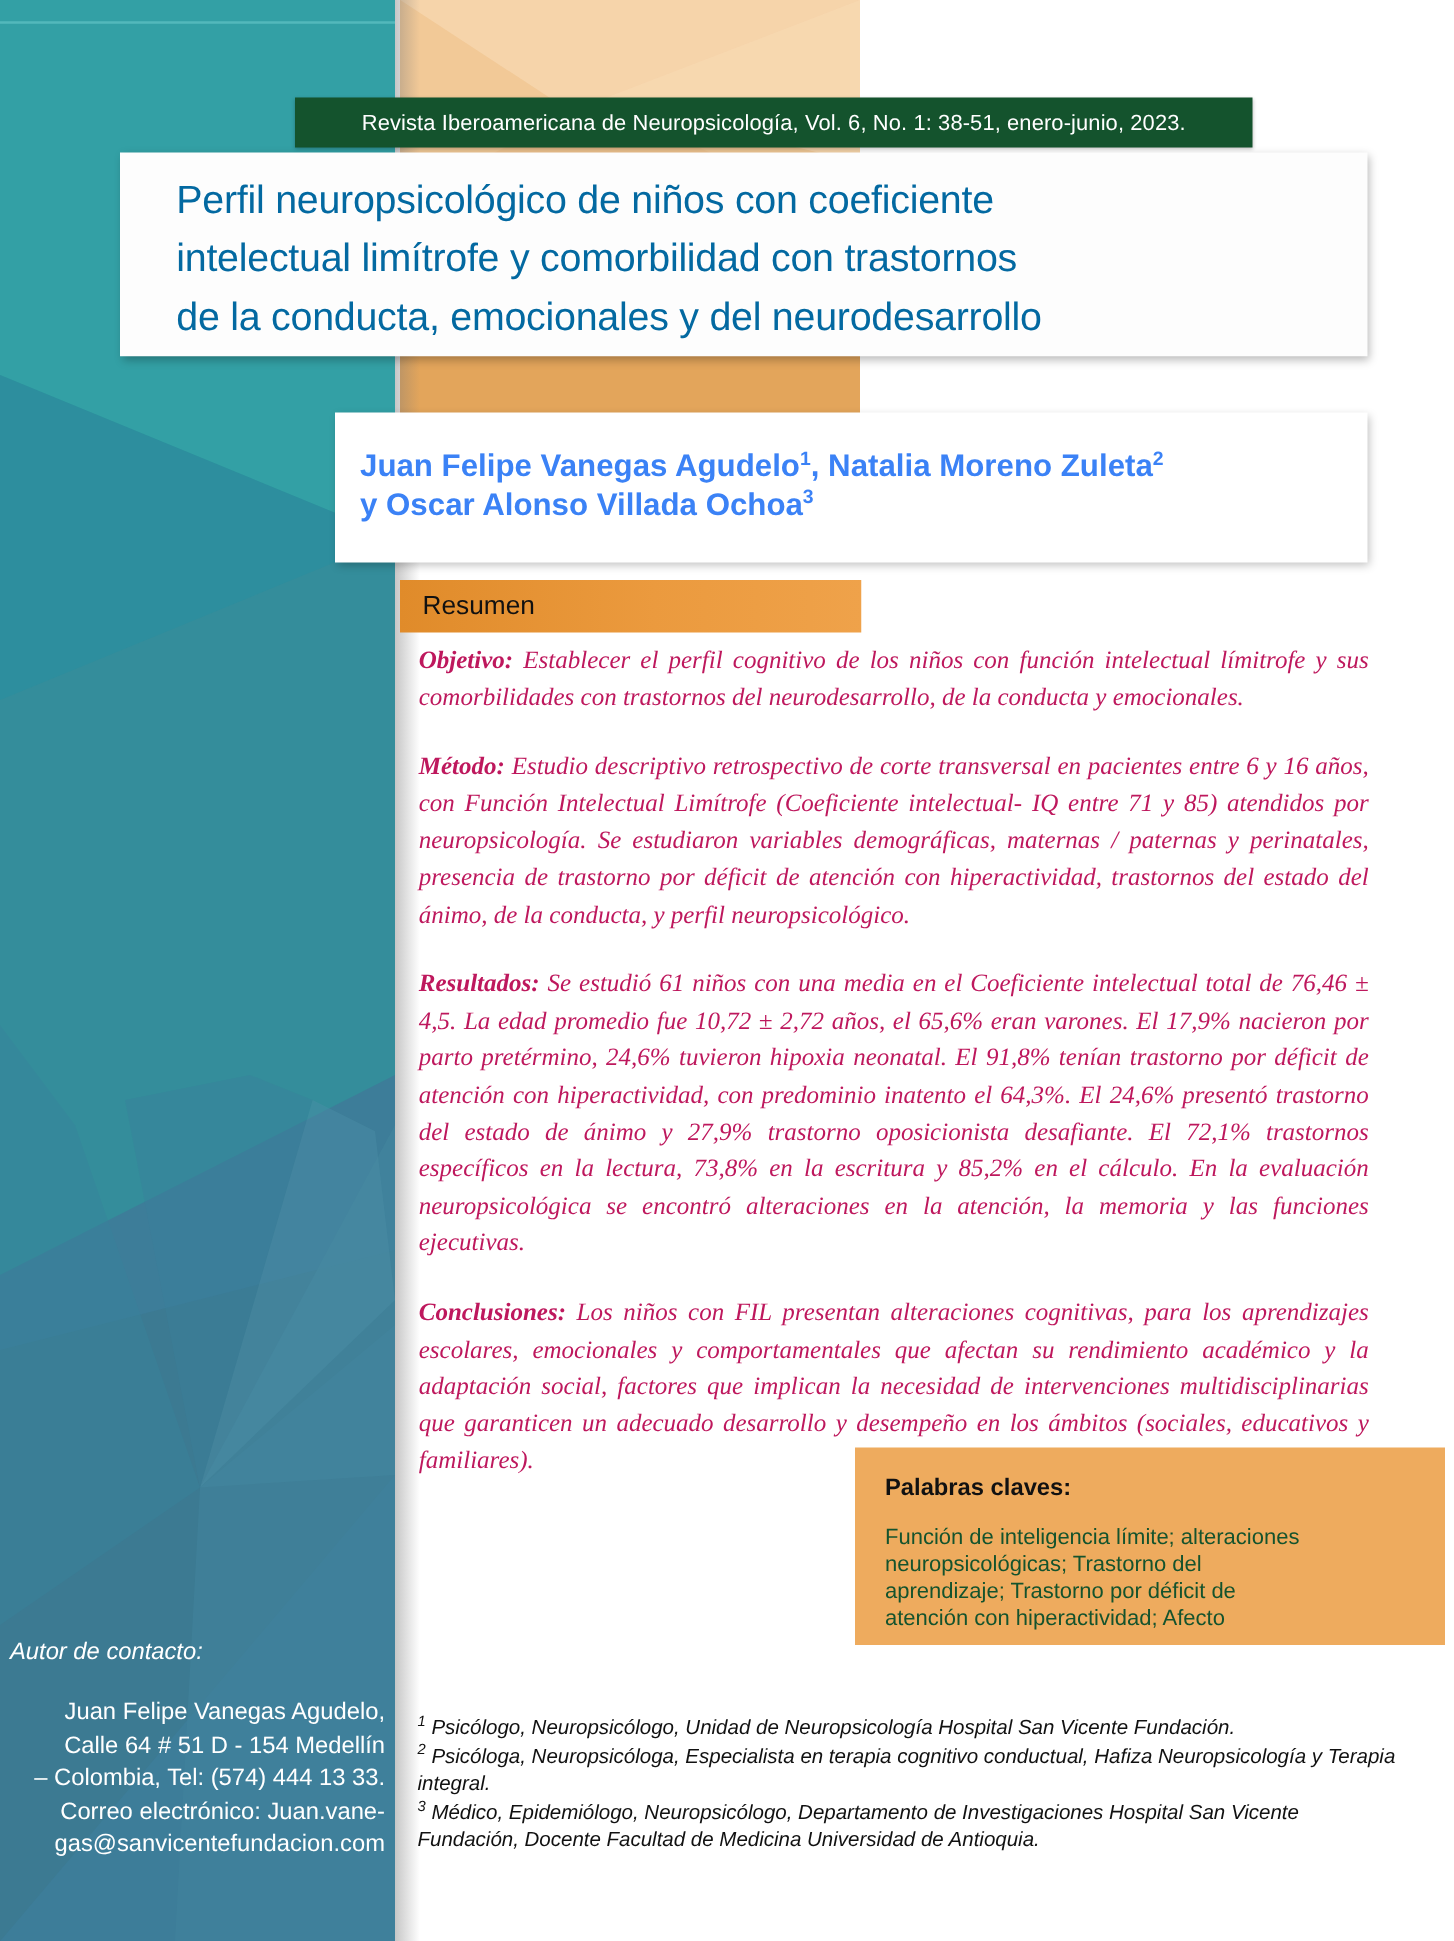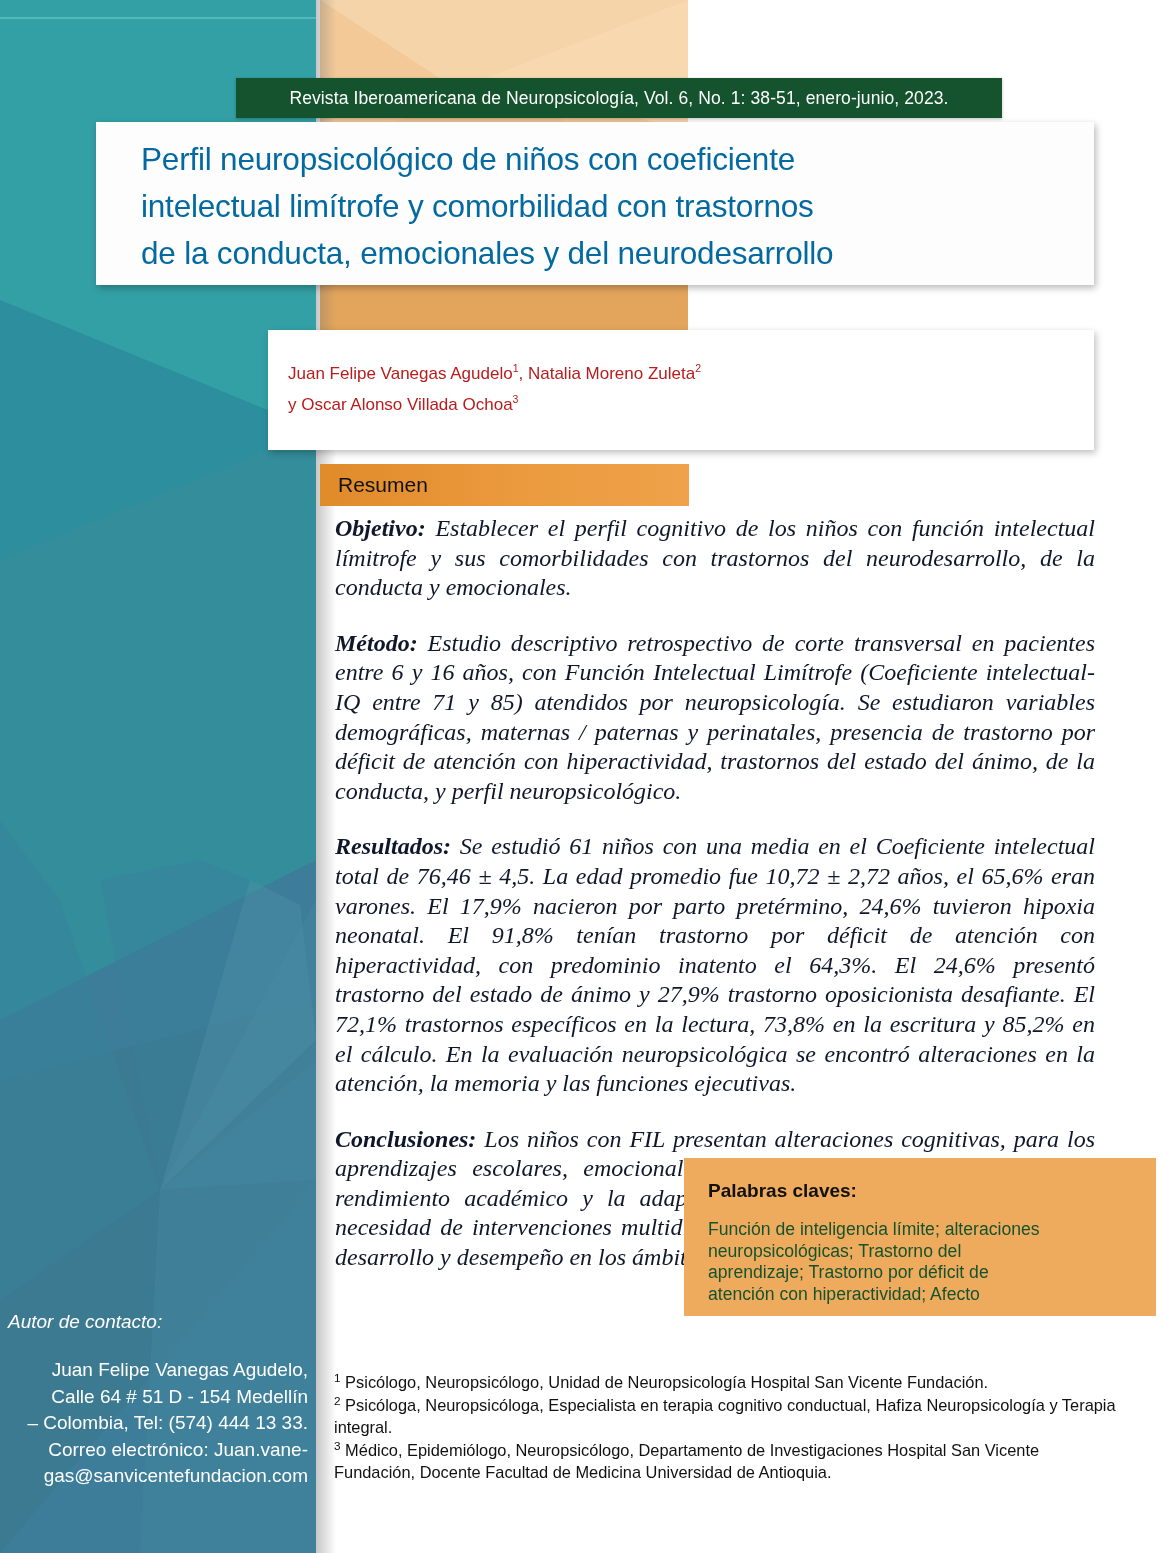--- a/index.html
+++ b/index.html
@@ -89,23 +89,23 @@
     left: 268px;
     top: 330px;
     width: 826px;
     height: 120px;
     background: #ffffff;
     box-shadow: 2px 3px 7px rgba(0,0,0,.25);
     padding: 28px 20px 0 20px;
     box-sizing: border-box;
   }
   .authors-text {
-    color: #b91c1c;
-    font-size: 17px;
-    font-weight: normal;
+    color: #3b82f6;
+    font-size: 25px;
+    font-weight: bold;
     line-height: 31px;
     font-family: "Liberation Sans", sans-serif;
   }
   sup { font-size: .62em; vertical-align: super; line-height: 0; }
 
   
   .resumen-bar {
     position: absolute;
     left: 320px;
     top: 464px;
@@ -126,22 +126,22 @@
 
   
   .abstract {
     position: absolute;
     left: 335px;
     top: 514px;
     width: 760px;
   }
   .abstract p {
     margin: 0 0 26px 0;
-    color: #0f172a;
-    font-size: 24px;
+    color: #be185d;
+    font-size: 20px;
     line-height: 29.6px;
     text-align: justify;
     font-style: italic;
     font-family: "Liberation Serif", serif;
   }
   .abstract p .lbl {
     font-weight: bold;
     font-style: italic;
   }
 
@@ -203,21 +203,21 @@
   .footnotes {
     position: absolute;
     left: 334px;
     top: 1371px;
     width: 790px;
     color: #111111;
     font-family: "Liberation Sans", sans-serif;
     font-size: 16.4px;
     line-height: 22.5px;
   }
-  .footnotes div { margin: 0; }
+  .footnotes div { margin: 0; font-style: italic; }
   .footnotes sup { font-size: .72em; }
 </style>
 </head>
 <body>
 
 <div class="page">
 
   <div class="left-panel">
     <svg viewBox="0 0 316 1553" preserveAspectRatio="none">
       <rect x="0" y="0" width="316" height="1553" fill="#2f9aa0"></rect>

